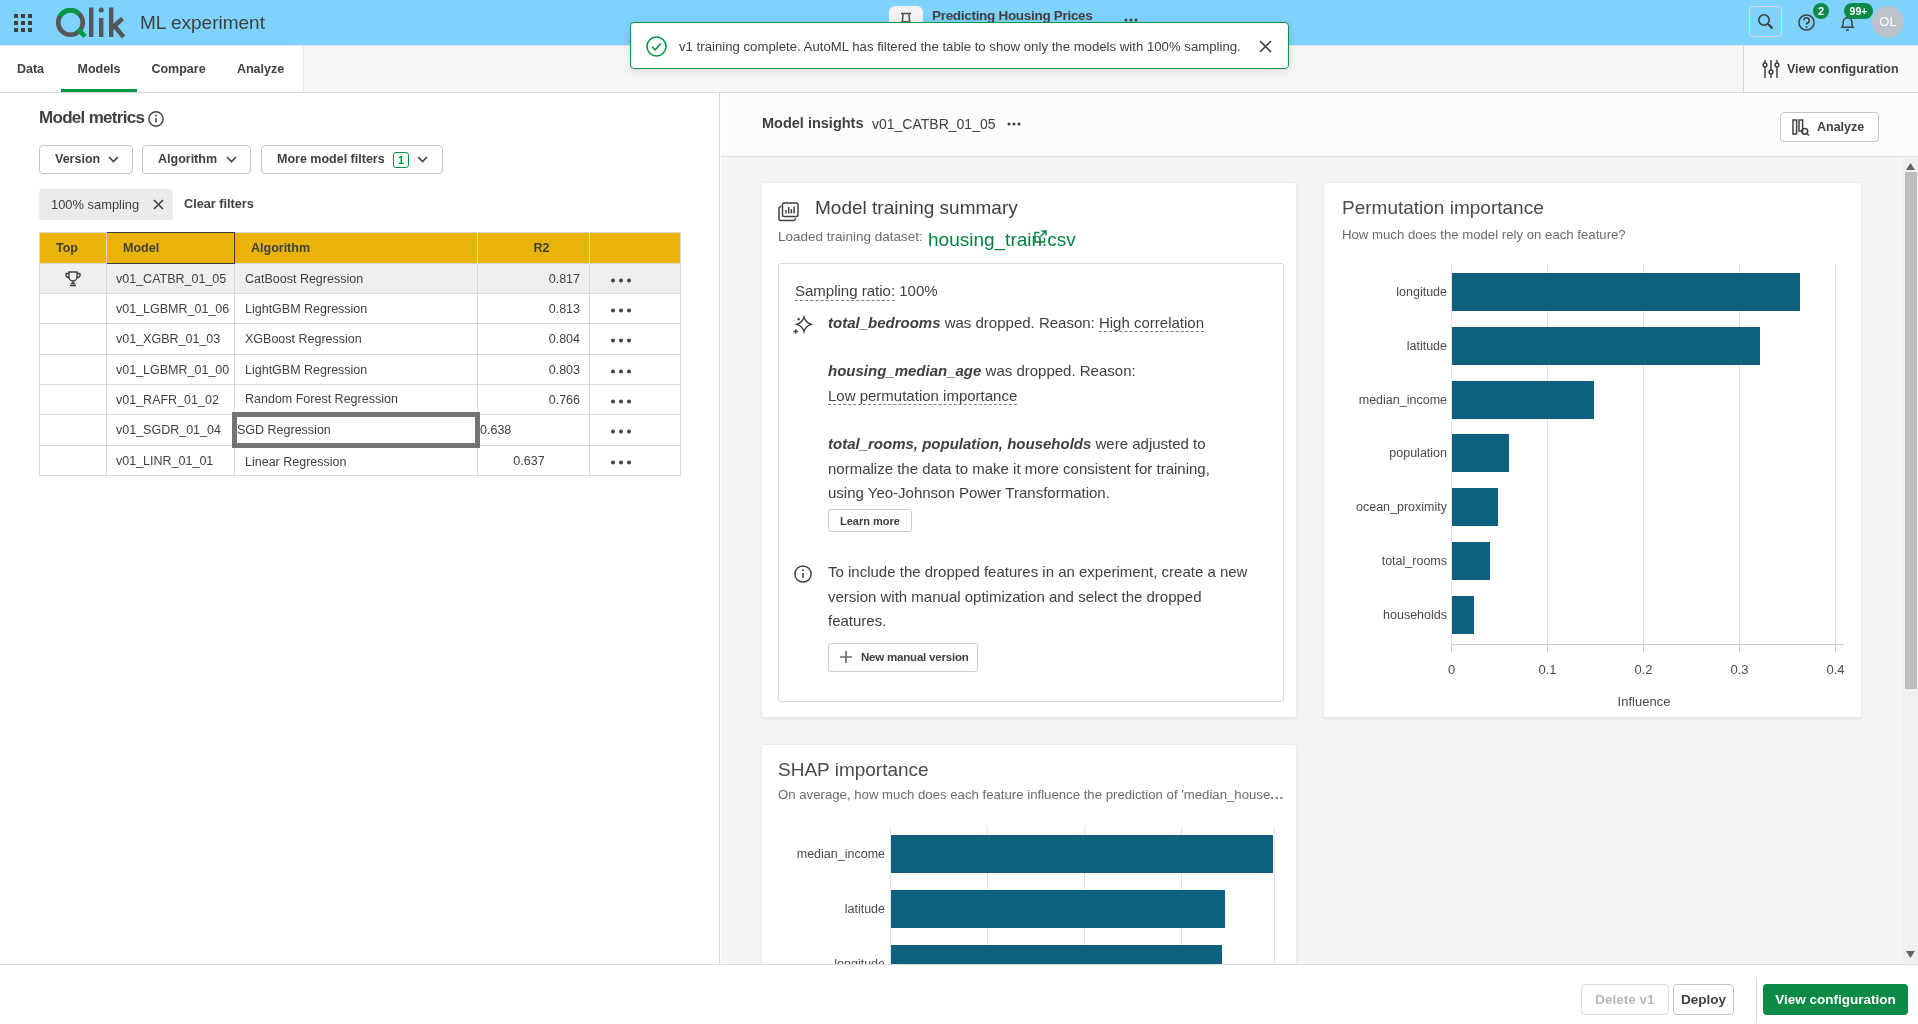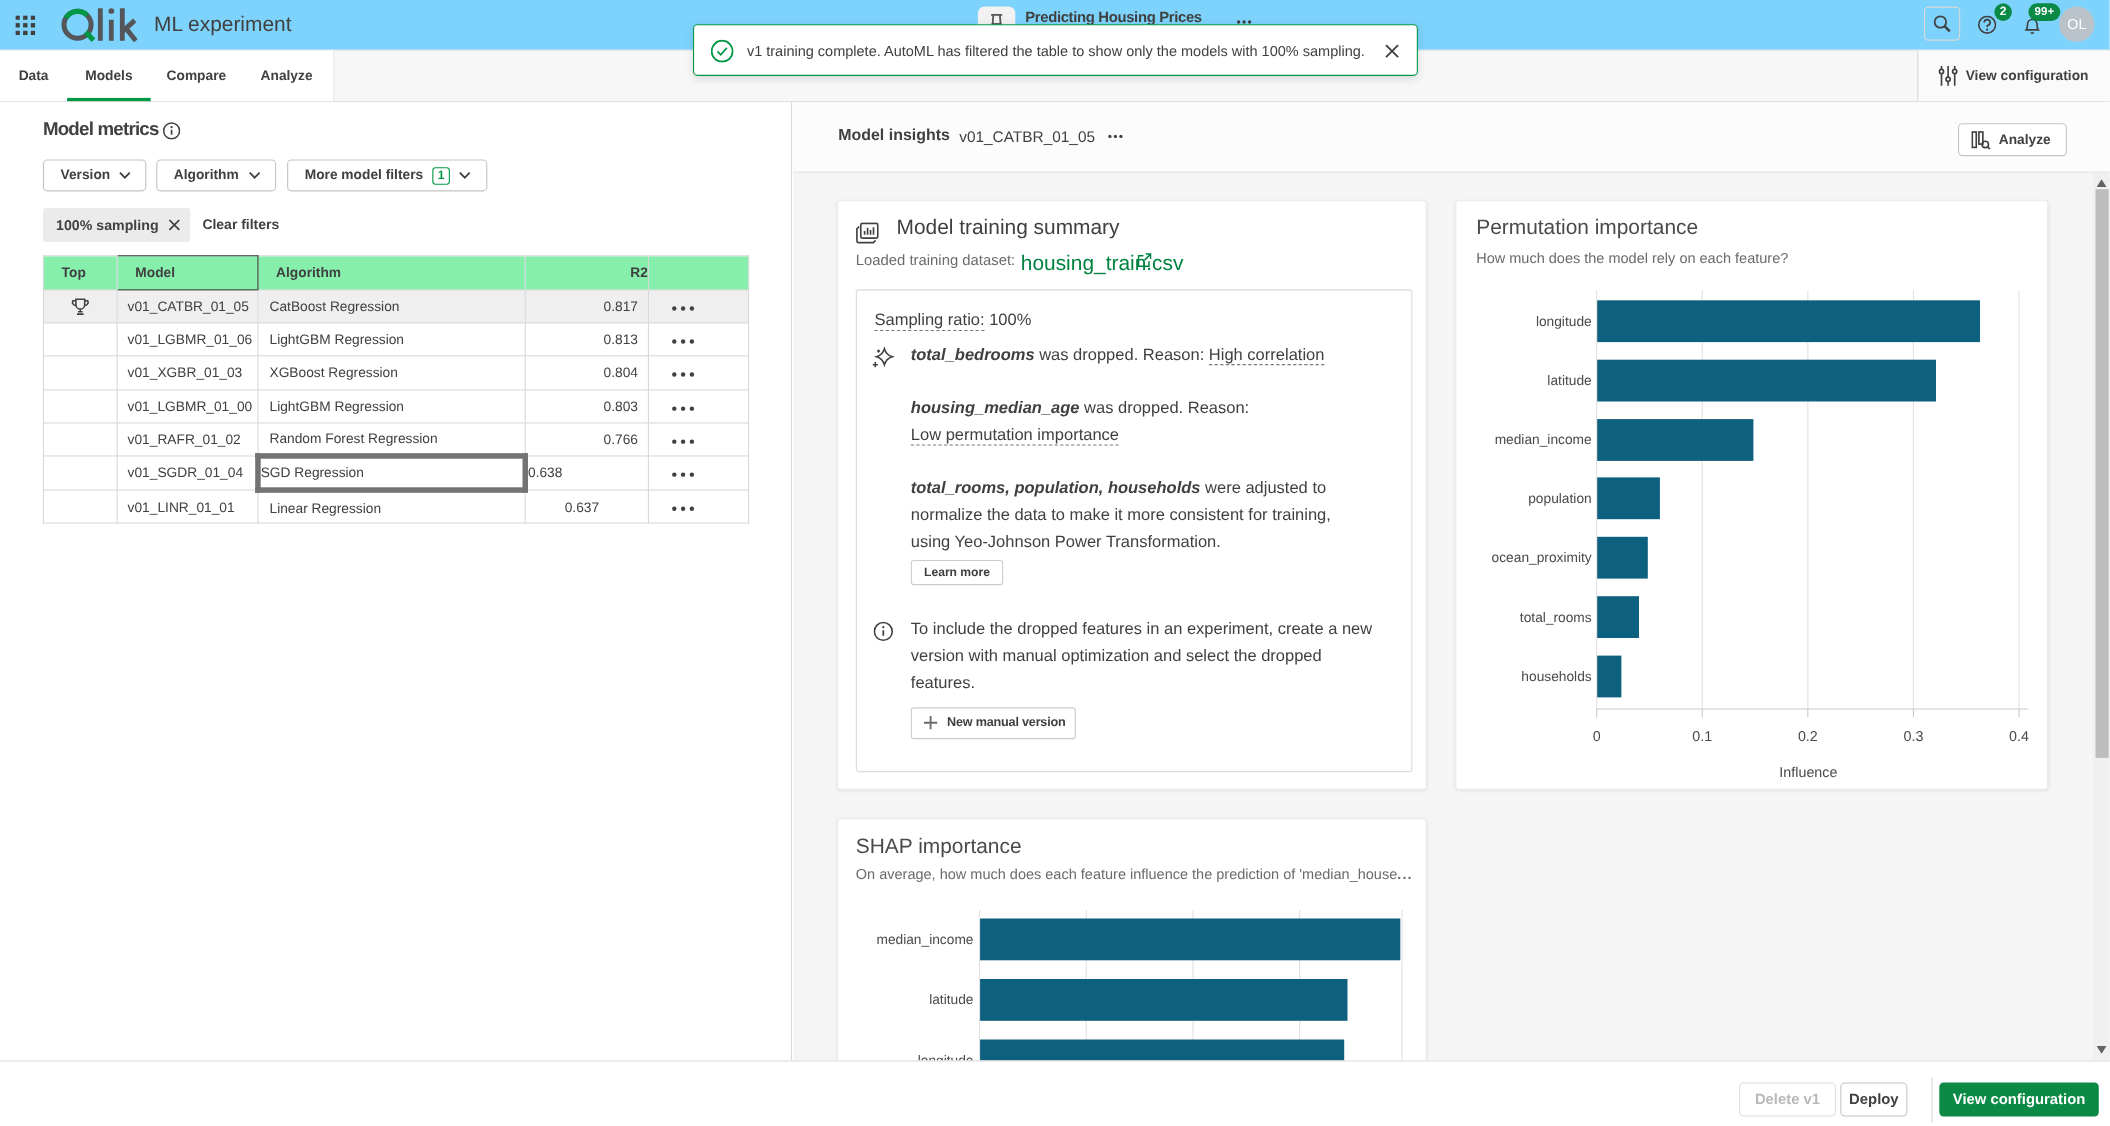--- a/index.html
+++ b/index.html
@@ -123,33 +123,33 @@
     </svg>
 
   <div class="abs" style="left:261px;top:52px;width:182px;height:29px;border:1px solid #c4c4c4;border-radius:4px;background:#fff"></div>
   <div class="abs" style="left:277px;top:52px;height:29px;line-height:29px;font-size:12.5px;font-weight:bold">More model filters</div>
   <div class="abs" style="left:393px;top:59px;width:16px;height:16px;border:1px solid #009845;border-radius:3px;color:#009845;font-size:11px;font-weight:bold;text-align:center;line-height:15px">1</div>
   <svg class="abs" style="left:417px;top:63px" width="11" height="7" viewBox="0 0 11 7">
       <path d="M1 1 L5.5 5.5 L10 1" fill="none" stroke="#404040" stroke-width="1.6"></path>
     </svg>
 
   <div class="abs" style="left:39px;top:96px;width:134px;height:31px;background:#ebebeb;border-radius:3px"></div>
-  <div class="abs" style="left:51px;top:96px;height:31px;line-height:31px;font-size:12.9px;font-weight:bold">100% sampling</div>
+  <div class="abs" style="left:51px;top:96px;height:31px;line-height:31px;font-size:12.9px;font-weight:normal">100% sampling</div>
   <svg class="abs" style="left:152px;top:105px" width="13" height="13" viewBox="0 0 13 13">
     <path d="M2 2 L11 11 M11 2 L2 11" stroke="#404040" stroke-width="1.6"></path>
   </svg>
   <div class="abs" style="left:184px;top:96px;height:31px;line-height:31px;font-size:12.7px;font-weight:bold">Clear filters</div>
 
   <table style="position:absolute;left:39px;top:139px;width:641px;border-collapse:collapse;font-size:12.5px;color:#404040;table-layout:fixed">
     <tbody>
-        <tr style="height:31px;background:#86efac">
+        <tr style="height:31px;background:#eab308">
       <th style="border:1px solid #d9d9d9;width:67px;text-align:left;padding-left:16px;font-size:12.5px">Top</th>
       <th style="border:1px solid #404040;width:128px;text-align:left;padding-left:16px">Model</th>
       <th style="border:1px solid #d9d9d9;width:243px;text-align:left;padding-left:16px">Algorithm</th>
-      <th style="border:1px solid #d9d9d9;width:112px;text-align:right;padding-left:16px">R2</th>
+      <th style="border:1px solid #d9d9d9;width:112px;text-align:center;padding-left:16px">R2</th>
       <th style="border:1px solid #d9d9d9;width:91px"></th>
     </tr>
     <tr style="height:30px;background:#efefef">
       <td style="border:1px solid #d9d9d9;text-align:center">
         <svg width="18" height="18" viewBox="0 0 18 18" style="display:inline-block;vertical-align:middle">
           <g fill="none" stroke="#404040" stroke-width="1.4">
             <path d="M 5 2 L 13 2 L 13 7 A 4 4 0 0 1 5 7 Z"></path>
             <path d="M 5 3.5 L 2.2 3.5 A 2.8 2.8 0 0 0 5.3 7.5"></path>
             <path d="M 13 3.5 L 15.8 3.5 A 2.8 2.8 0 0 1 12.7 7.5"></path>
             <line x1="9" y1="11" x2="9" y2="13.5"></line>

